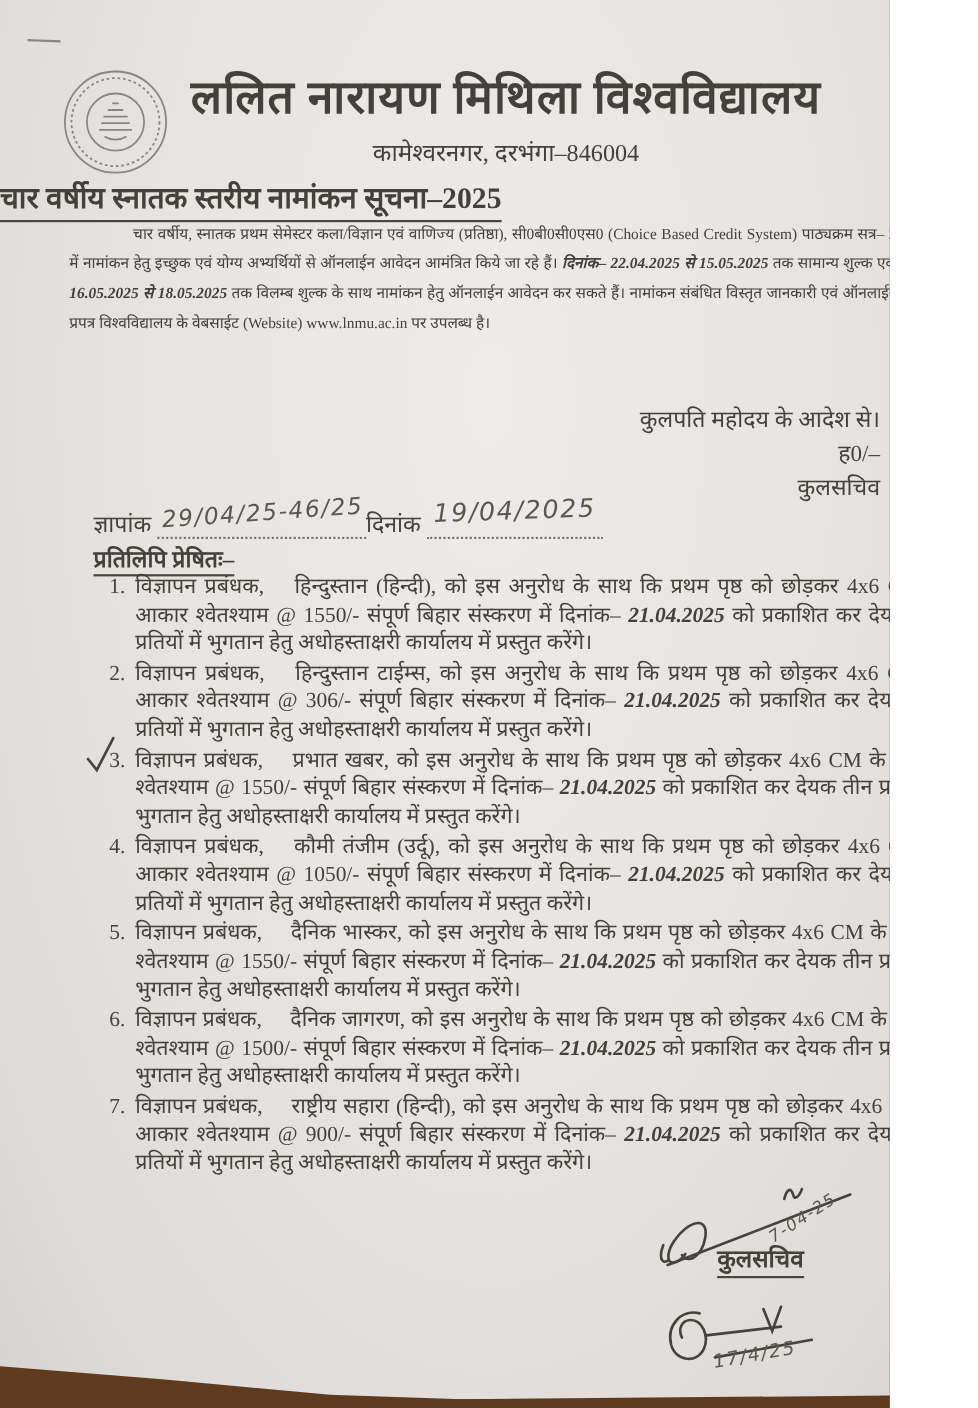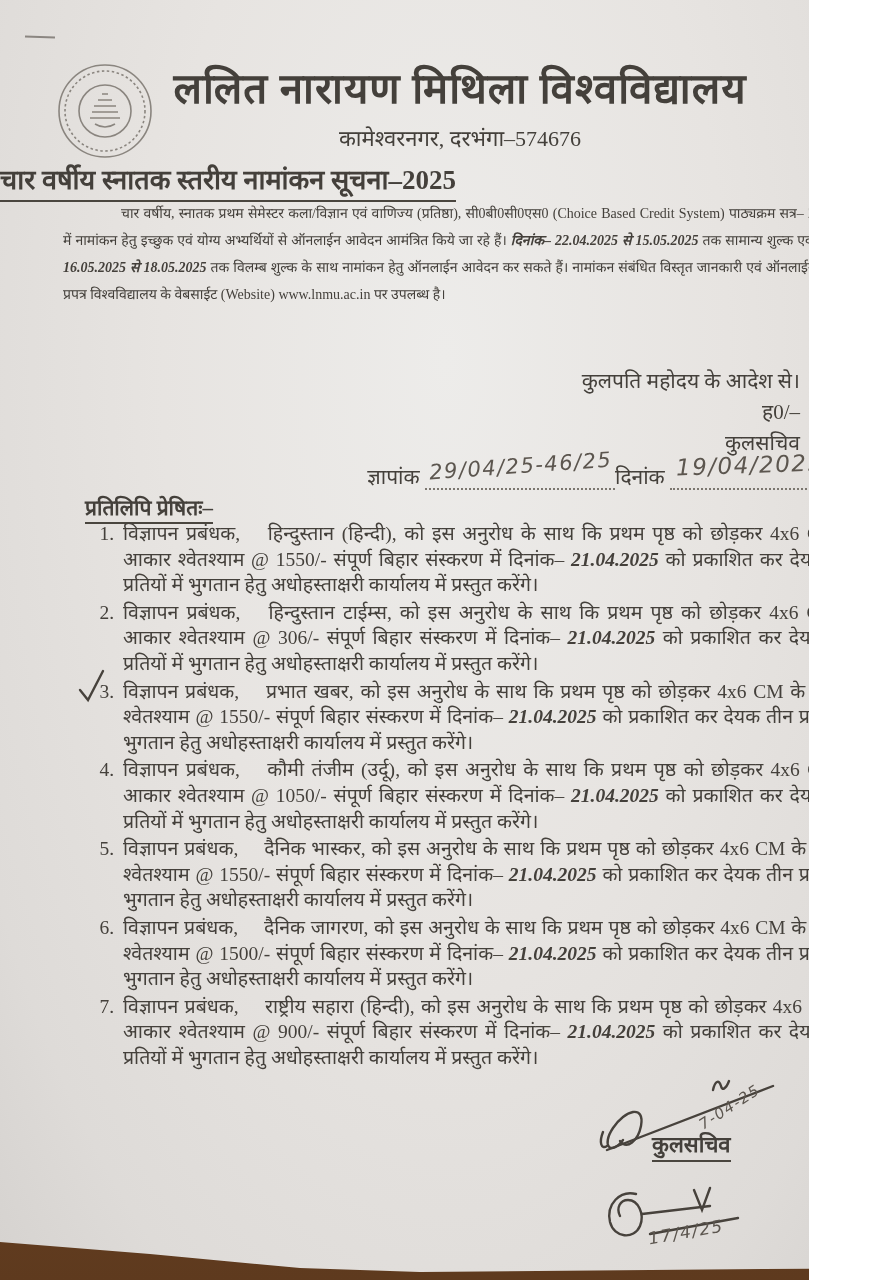--- a/index.html
+++ b/index.html
@@ -19,21 +19,21 @@
   .doc-title{position:absolute;left:0;top:160px;width:889px;text-align:left;}
   .doc-title span{display:inline-block;font-size:27px;font-weight:bold;
                   border-bottom:2px solid #4a463f;padding-bottom:3px;}
   
   .para{position:absolute;left:63px;top:200px;width:794px;font-size:14px;line-height:27px;
         text-align:justify;text-indent:58px;}
   .bi{font-weight:bold;font-style:italic;}
   
   .order-block{position:absolute;left:520px;top:366px;width:280px;text-align:right;font-size:21px;line-height:31px;}
   
-  .memo-row{position:absolute;left:85px;top:462px;width:745px;display:flex;justify-content:flex-end;font-size:21px;}
+  .memo-row{position:absolute;left:85px;top:462px;width:745px;display:flex;justify-content:flex-start;font-size:21px;}
   .blankline{display:inline-block;border-bottom:2px dotted #7b766f;min-width:150px;position:relative;height:26px;vertical-align:bottom;}
   .hand{font-family:"DejaVu Sans",sans-serif;font-style:italic;color:#5c564f;font-size:21px;
         letter-spacing:1.5px;white-space:nowrap;}
   .memo-hand{position:absolute;left:4px;top:-8px;transform:rotate(-4deg);}
   .date-hand{position:absolute;left:6px;top:-10px;transform:rotate(-2deg);font-size:23px;}
   .copy-heading{position:absolute;left:85px;top:493px;font-size:21px;font-weight:bold;
                 border-bottom:2px solid #4a463f;padding-bottom:1px;text-align:right;}
   
   .items{position:absolute;left:88px;top:521px;width:772px;}
   .item{display:flex;gap:9px;margin-bottom:2px;font-size:19.5px;line-height:25.6px;}
@@ -63,21 +63,21 @@
       <svg width="106" height="106" viewBox="0 0 106 106">
         <circle class="sealstroke" cx="53" cy="53" r="46"></circle>
         <circle class="sealstroke" cx="53" cy="53" r="40" stroke-dasharray="2.5 2.5"></circle>
         <circle class="sealstroke" cx="53" cy="53" r="26"></circle>
         <path class="sealstroke" d="M38,60 L68,60 M40,54 L66,54 M42,48 L64,48 M46,42 L60,42 M50,36 L56,36"></path>
         <path class="sealstroke" d="M43,66 q10,6 20,0"></path>
       </svg>
     </div>
 
     <div class="uni-name">ललित नारायण मिथिला विश्वविद्यालय</div>
-    <div class="address">कामेश्वरनगर, दरभंगा–574676</div>
+    <div class="address">कामेश्वरनगर, दरभंगा–846004</div>
     <div class="doc-title">
       <span>चार वर्षीय स्नातक स्तरीय नामांकन सूचना–2025</span>
     </div>
 
     <div class="para">
       <span>चार वर्षीय, स्नातक प्रथम सेमेस्टर कला/विज्ञान एवं वाणिज्य (प्रतिष्ठा), सी0बी0सी0एस0 (Choice Based Credit System) पाठ्यक्रम सत्र– 2025–29 में नामांकन हेतु इच्छुक एवं योग्य अभ्यर्थियों से ऑनलाईन आवेदन आमंत्रित किये जा रहे हैं। </span><span class="bi">दिनांक– 22.04.2025 से 15.05.2025</span><span> तक सामान्य शुल्क एवं </span><span class="bi">दिनांक– 16.05.2025 से 18.05.2025</span><span> तक विलम्ब शुल्क के साथ नामांकन हेतु ऑनलाईन आवेदन कर सकते हैं। नामांकन संबंधित विस्तृत जानकारी एवं ऑनलाईन आवेदन प्रपत्र विश्वविद्यालय के वेबसाईट (Website) </span><span>www.lnmu.ac.in</span><span> पर उपलब्ध है।</span>
     </div>
 
     <div class="order-block">
       <div>कुलपति महोदय के आदेश से।</div>

